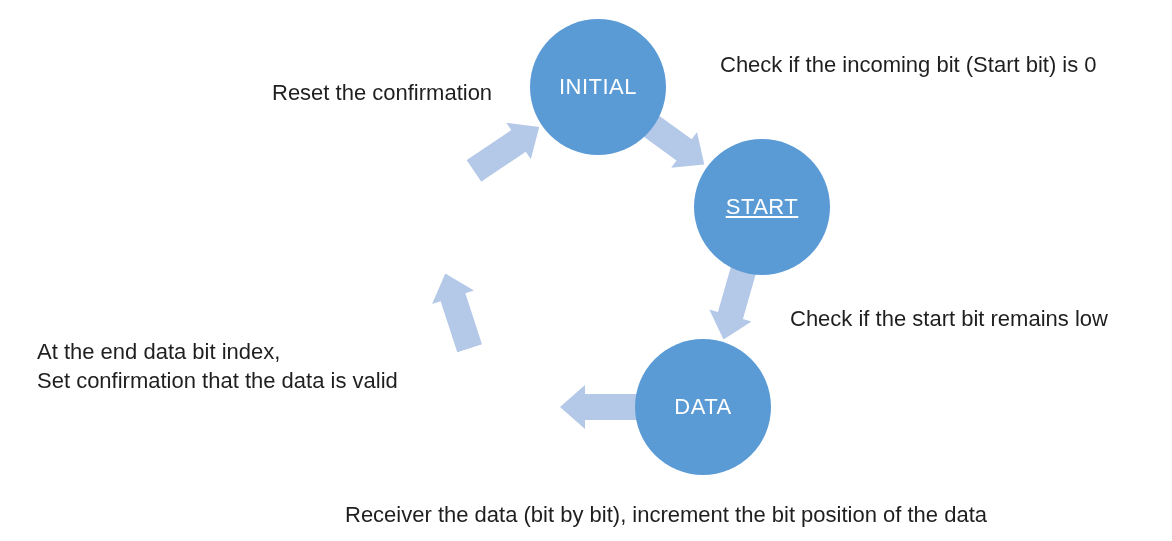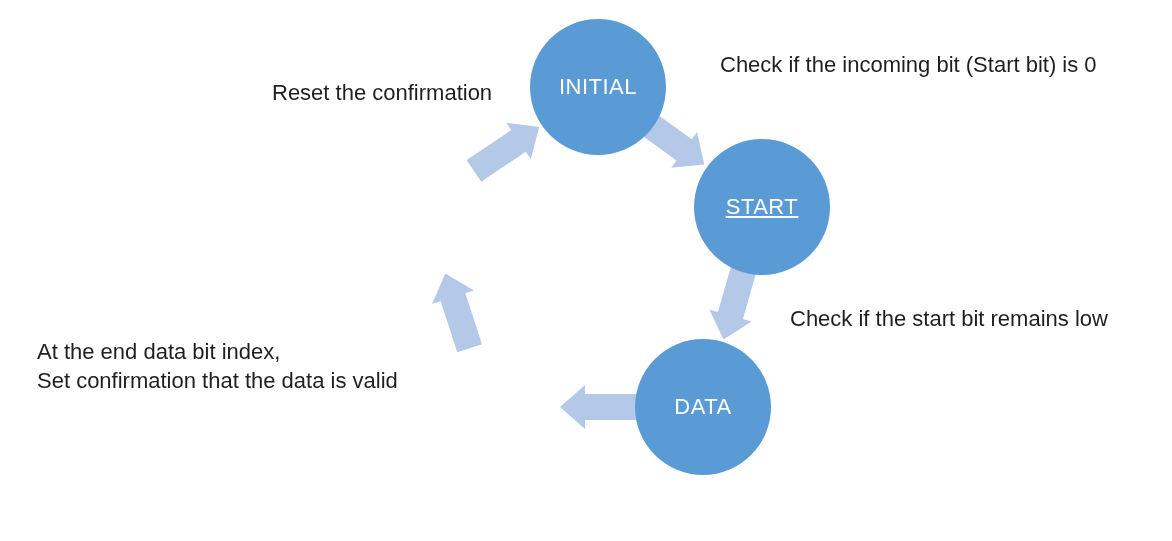--- a/index.html
+++ b/index.html
@@ -92,14 +92,15 @@
   </div>
   <div class="node" id="node-data">
     <span class="node-label">DATA</span>
   </div>
 
   <div class="ann" id="ann-incoming-bit">Check if the incoming bit (Start bit) is 0</div>
   <div class="ann" id="ann-reset-confirmation">Reset the confirmation</div>
   <div class="ann" id="ann-start-bit-low">Check if the start bit remains low</div>
   <div class="ann" id="ann-data-valid">At the end data bit index,
 Set confirmation that the data is valid</div>
+  <div class="ann" id="ann-receive-data">Receiver the data (bit by bit), increment the bit position of the data</div>
 
 </div>
 
 </body></html>

